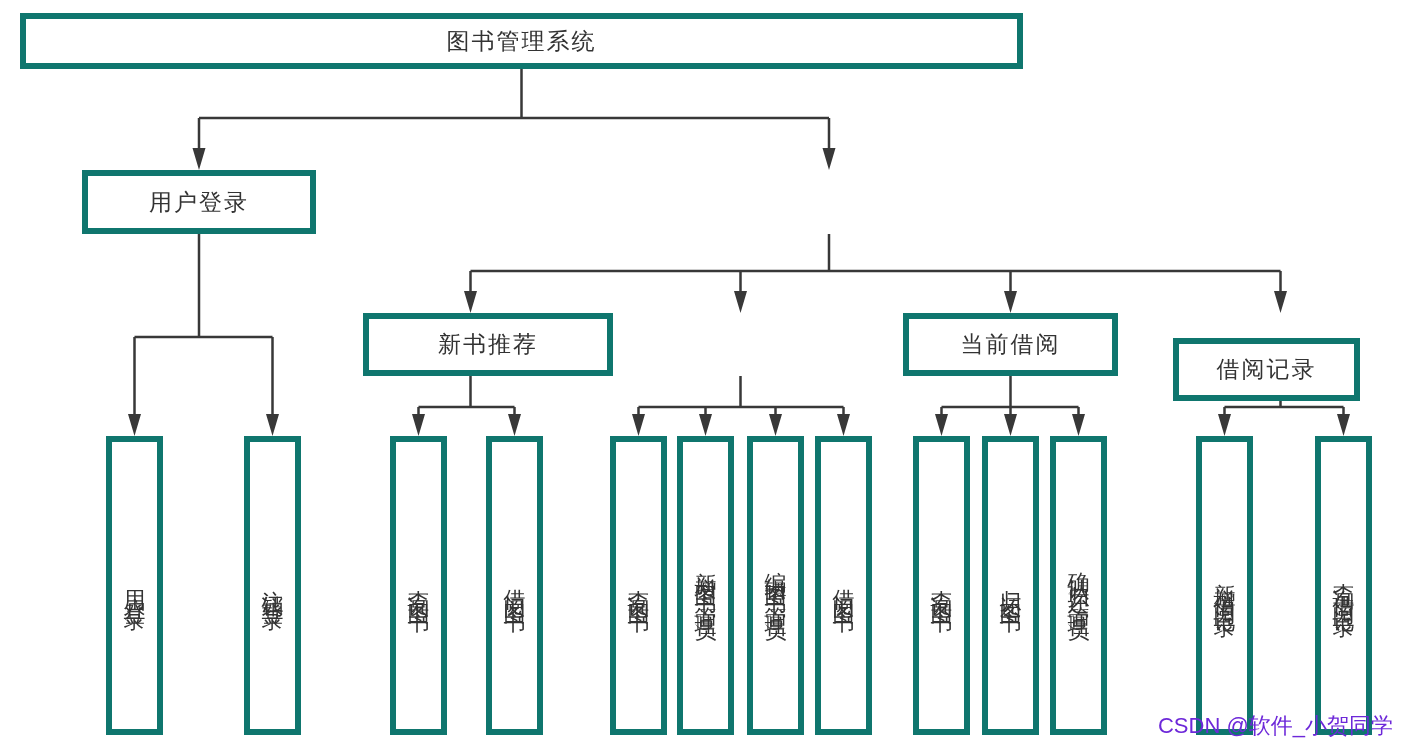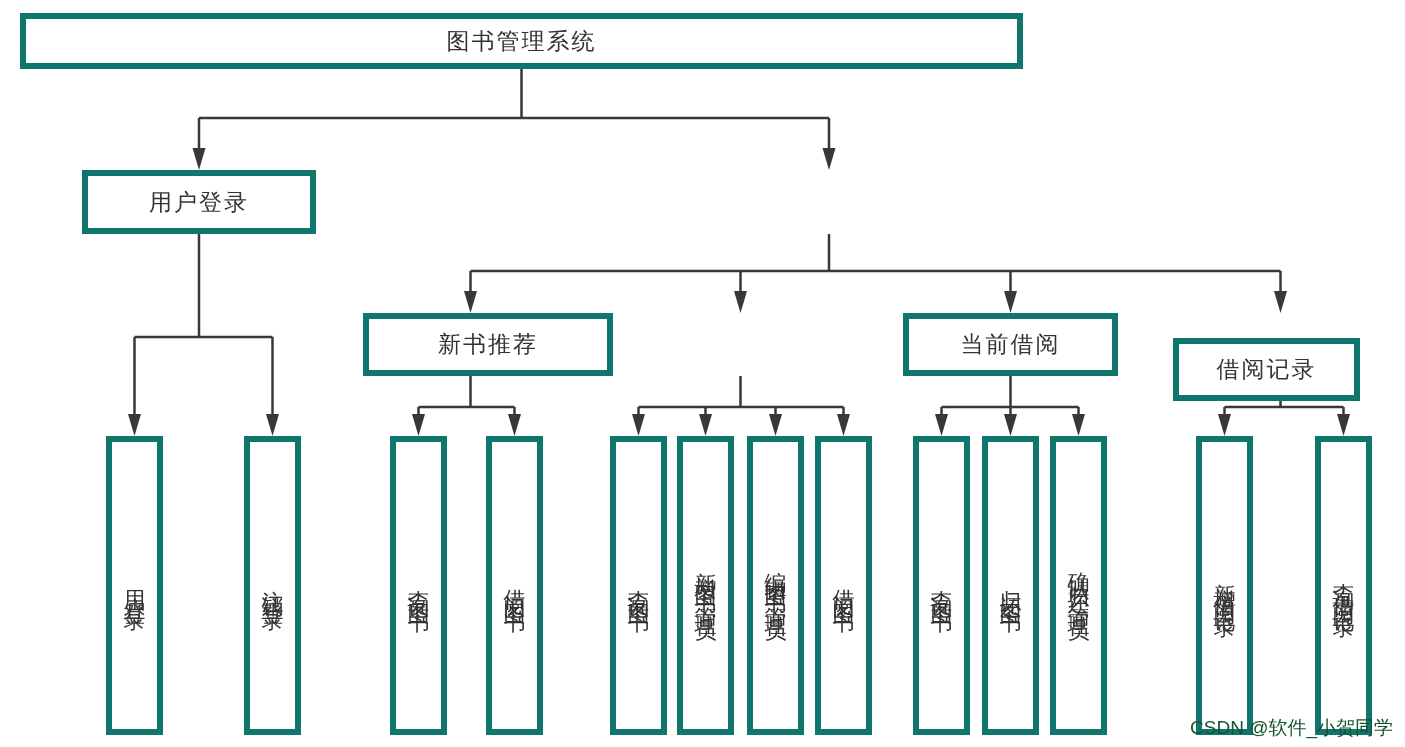--- a/index.html
+++ b/index.html
@@ -43,22 +43,22 @@
   .v3 {left:390px;}  .v4 {left:486px;}
   .v5 {left:610px;}  .v6 {left:677px;}
   .v7 {left:747px;}  .v8 {left:815px;}
   .v9 {left:913px;}  .v10{left:982px;}
   .v11{left:1050px;}
   .v12{left:1196px;} .v13{left:1315px;}
   .watermark{
     position:absolute;
     right:12px;
     bottom:6px;
-    font-size:19px;
-    color:#14532d;
+    font-size:22px;
+    color:#6d28d9;
     z-index:5;
     white-space:nowrap;
   }
 </style>
 </head>
 <body>
 
 <div class="canvas">
 
   <svg class="connectors" viewBox="0 0 1405 747" xmlns="http://www.w3.org/2000/svg">

